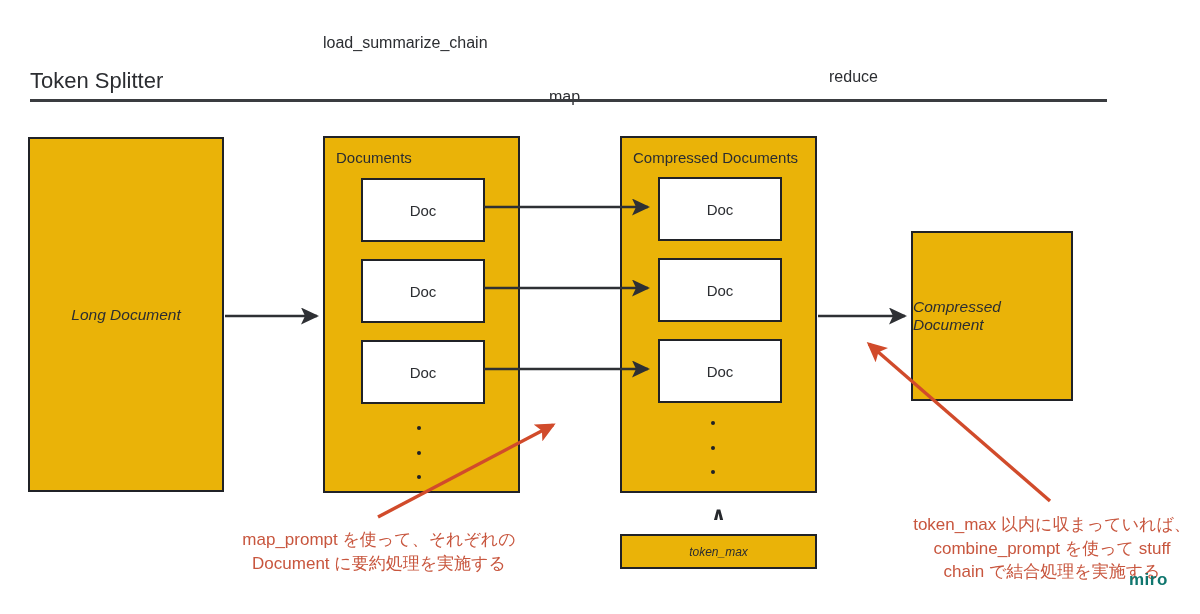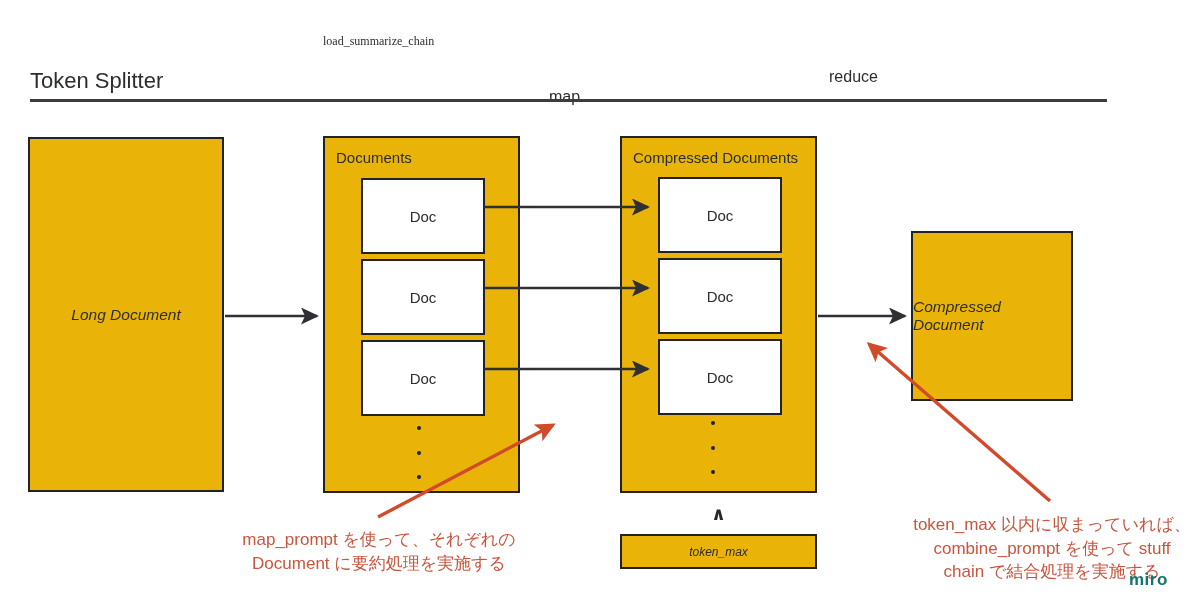--- a/index.html
+++ b/index.html
@@ -3,35 +3,35 @@
 <meta charset="utf-8">
 <style>
   * { margin:0; padding:0; box-sizing:border-box; }
   html,body { background:#ffffff; }
   .canvas {
     position:relative; width:1200px; height:614px; background:#ffffff;
     font-family:"Liberation Sans","DejaVu Sans",sans-serif; color:#2b2d31; overflow:hidden;
   }
 
   
-  .chain-label { position:absolute; left:323px; top:34px; font-size:12px;font-family:Liberation Serif, serif; }
+  .chain-label { position:absolute; left:323px; top:34px; font-size:16px; }
   .lbl-token   { position:absolute; left:30px;  top:68px; font-size:22px; }
   .lbl-map     { position:absolute; left:549px; top:68px; font-size:16px;margin-top:20px; }
   .lbl-reduce  { position:absolute; left:829px; top:68px; font-size:16px; }
   .rule { position:absolute; left:30px; top:99px; width:1077px; height:3px; background:#3a3c40; }
 
   
   .box { position:absolute; border:2.5px solid #202227; background:#eab308; }
   .center-lbl { display:flex; align-items:center; justify-content:center;font-style:italic; }
 
   .long-doc   { left:28px;  top:137px; width:196px; height:355px; font-size:15.5px; }
   .group      { left:323px; top:136px; width:197px; height:357px; }
   .group.sum  { left:620px; }
   .group-title { position:absolute; left:11px; top:11px; font-size:15px; white-space:nowrap; }
-  .docbox { position:absolute; left:36px; width:124px; height:76px; border:2.5px solid #202227;
+  .docbox { position:absolute; left:36px; width:124px; height:64px; border:2.5px solid #202227;
             background:#fff; display:flex; align-items:center; justify-content:center; font-size:15px; }
   .d1 { top:40px; } .d2 { top:121px; } .d3 { top:202px; }
   .s1 { top:39px; } .s2 { top:120px; } .s3 { top:201px; }
 
   .compressed { left:911px; top:231px; width:162px; height:170px; font-size:15.5px; }
   .tokenmax   { left:620px; top:534px; width:197px; height:35px;  font-size:12px; }
   .caret { position:absolute; left:620px; top:503px; width:197px; text-align:center;
            font-size:18px; font-weight:bold; color:#26282c; }
 
   

